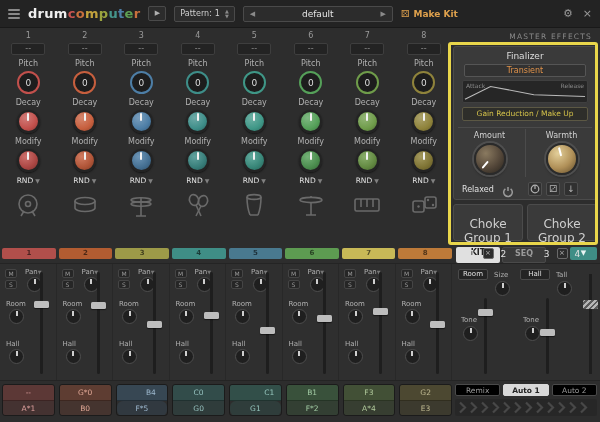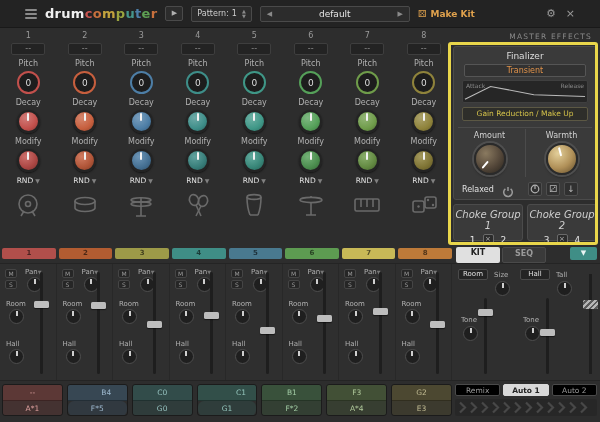--- a/index.html
+++ b/index.html
@@ -4,21 +4,21 @@
 <style>
   * { margin:0; padding:0; box-sizing:border-box; }
   html,body { background:#1c1c1c; }
   #app {
     position:relative; width:600px; height:422px; overflow:hidden;
     background:#2d2d2d; font-family:"DejaVu Sans","Liberation Sans",sans-serif;
     color:#bbb; -webkit-font-smoothing:antialiased;
   }
   
   .topbar { position:absolute; left:0; top:0; width:600px; height:28px; background:#232323;
-    border-bottom:1px solid #191919; display:flex; align-items:center; gap:8px; padding:0 25px; }
+    border-bottom:1px solid #191919; display:flex; align-items:center; gap:8px; padding:0 8px; }
   .menu-icon { width:12px; display:flex; flex-direction:column; gap:2px; }
   .menu-icon i { display:block; height:2px; background:#8a8a8a; border-radius:1px; }
   .logo { font-size:13px; font-weight:bold; letter-spacing:.3px; white-space:nowrap; }
   .logo-drum { color:#f0f0f0; }
   .hdr-play { width:18px; height:15px; border:1px solid #4a4a4a; border-radius:2px; background:#2c2c2c;
     color:#b0b0b0; font-size:7px; text-align:center; line-height:13px; }
   .pattern-box { height:16px; display:flex; align-items:center; gap:3px; background:#2c2c2c;
     border:1px solid #4a4a4a; border-radius:2px; padding:0 5px; font-size:8px; color:#cfcfcf; }
   .steppers { display:flex; flex-direction:column; font-size:5px; color:#8a8a8a; line-height:4.5px; margin-left:2px; }
   .preset-box { width:150px; height:16px; display:flex; align-items:center; justify-content:space-between;
@@ -75,21 +75,21 @@
   .warmth-knob .ptr { transform:rotate(-15deg); }
   .fx-preset { position:absolute; top:138px; left:8px; font-size:8px; color:#e2e2e2; }
   .power { position:absolute; top:136px; left:48px; }
   .mini-icons { position:absolute; top:135px; left:74px; display:flex; gap:4px; }
   .mini { width:14px; height:14px; background:#303030; border:1px solid #4e4e4e; border-radius:2px;
     display:flex; align-items:center; justify-content:center; font-size:9px; color:#b5b5b5; line-height:1; }
   
   .choke { position:absolute; top:204px; width:70px; height:37px; background:#3a3a3a;
     border:1px solid #4b4b4b; border-radius:3px; text-align:center; z-index:5; }
   .choke.c1 { left:453px; } .choke.c2 { left:527px; }
-  .choke .cl { font-size:10px; color:#cfcfcf; margin-top:4px;font-style:italic; }
+  .choke .cl { font-size:12px; color:#cfcfcf; margin-top:12px; }
   .choke .crow { display:flex; justify-content:center; gap:7px; align-items:center; margin-top:3px;
     font-size:9px; color:#e2e2e2; }
   .choke .xbox { width:11px; height:11px; border:1px solid #6a6a6a; border-radius:2px; font-size:7px;
     line-height:9px; color:#b0b0b0; background:#2c2c2c; }
   
   #bars { position:absolute; left:2px; top:248px; width:450px; display:flex; gap:3px; }
   .bar { flex:1; height:11px; border-radius:2px; font-size:7px; color:rgba(0,0,0,.58);
     text-align:center; line-height:11px; font-weight:bold; }
   .tab { position:absolute; top:247px; height:16px; border-radius:2px; font-size:8px; font-weight:bold;
     text-align:center; line-height:12px; }
@@ -654,20 +654,24 @@
     <div class="mtrack"></div>
     <div class="mf-handle"></div>
   </div>
 
   <div id="notes">
       <div class="nbox">
         <div class="ncell top" style="background: rgba(194, 80, 76, 0.32); color: rgb(221, 159, 157);">--</div>
         <div class="ncell" style="background: rgba(194, 80, 76, 0.16); color: rgb(221, 159, 157);">A*1</div>
       </div>
       <div class="nbox">
+        <div class="ncell top" style="background: rgba(199, 95, 62, 0.32); color: rgb(224, 167, 149);">G*0</div>
+        <div class="ncell" style="background: rgba(199, 95, 62, 0.16); color: rgb(224, 167, 149);">B0</div>
+      </div>
+      <div class="nbox">
         <div class="ncell top" style="background: rgba(77, 126, 166, 0.32); color: rgb(157, 184, 206); padding-left: 18px;">B4</div>
         <div class="ncell" style="background: rgba(77, 126, 166, 0.16); color: rgb(157, 184, 206); border-radius: 6px;">F*5</div>
       </div>
       <div class="nbox">
         <div class="ncell top" style="background: rgba(62, 142, 137, 0.32); color: rgb(149, 193, 190);">C0</div>
         <div class="ncell" style="background: rgba(62, 142, 137, 0.16); color: rgb(149, 193, 190);">G0</div>
       </div>
       <div class="nbox">
         <div class="ncell top" style="background: rgba(63, 151, 135, 0.32); color: rgb(149, 198, 189); padding-left: 28px;">C1</div>
         <div class="ncell" style="background: rgba(63, 151, 135, 0.16); color: rgb(149, 198, 189); border-radius: 6px;">G1</div>

